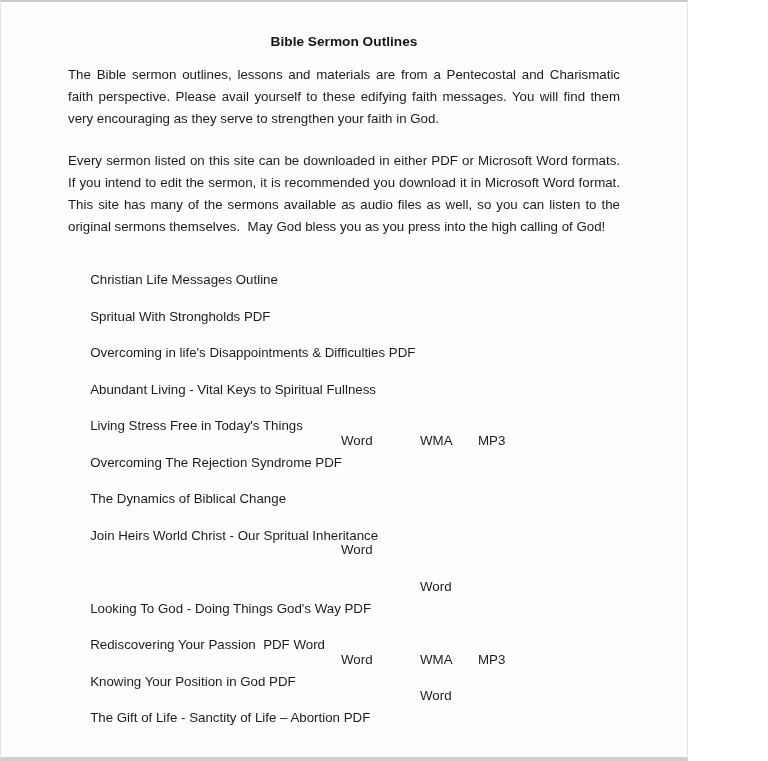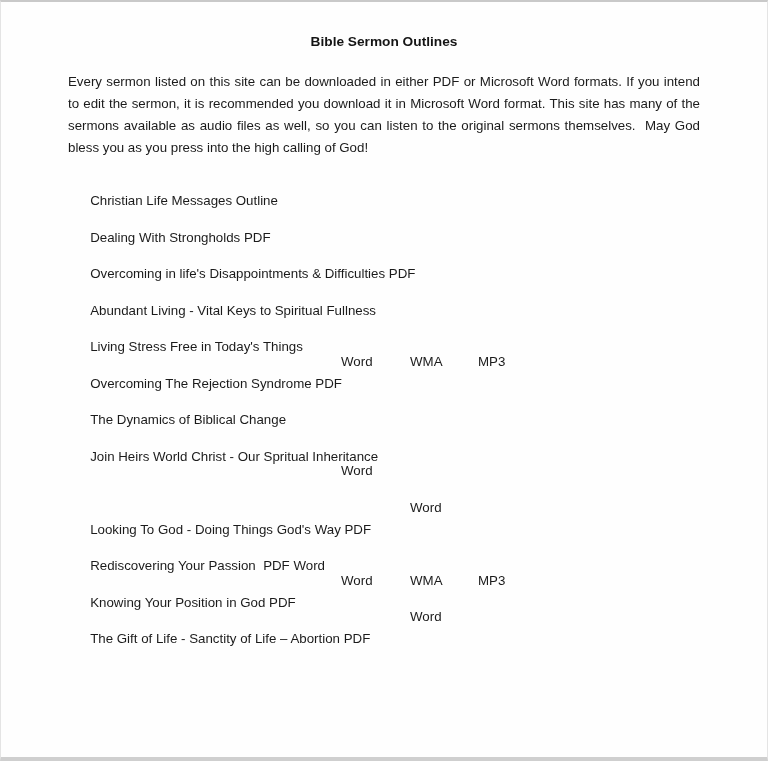--- a/index.html
+++ b/index.html
@@ -2,21 +2,21 @@
 <html><head>
 <meta charset="utf-8">
 <style>
   html, body {
     margin: 0;
     padding: 0;
     background: #ffffff;
   }
   .page {
     position: relative;
-    width: 768px;
+    width: 688px;
     height: 761px;
     box-sizing: border-box;
     background: #fefefe;
     border-top: 2px solid #c9c9c9;
     border-left: 1px solid #e4e4e4;
     border-right: 1px solid #e4e4e4;
     border-bottom: 4px solid #cfcfcf;
     padding: 31px 67px 0 67px;
     font-family: "Liberation Sans", "DejaVu Sans", sans-serif;
     font-size: 13.3px;
@@ -53,42 +53,43 @@
   .row-text {
     display: inline-block;
     cursor: pointer;
   }
   .fmt {
     position: absolute;
     top: 0;
     cursor: pointer;
   }
   .fmt.tabA { left: 273px; }
-  .fmt.tabB { left: 342px; }
+  .fmt.tabB { left: 352px; }
   .fmt.tabC { left: 410px; }
 </style>
 </head>
 <body>
 
 <div class="page">
 
   <div class="doc-title">Bible Sermon Outlines</div>
 
+  <div class="para">The Bible sermon outlines, lessons and materials are from a Pentecostal and Charismatic faith perspective. Please avail yourself to these edifying faith messages. You will find them very encouraging as they serve to strengthen your faith in God.</div>
 
   <div class="para second">Every sermon listed on this site can be downloaded in either PDF or Microsoft Word formats. If you intend to edit the sermon, it is recommended you download it in Microsoft Word format. This site has many of the sermons available as audio files as well, so you can listen to the original sermons themselves.  May God bless you as you press into the high calling of God!</div>
 
   <div class="sermon-list">
 
 
     <div class="row">
       <span class="row-text">Christian Life Messages Outline</span>
     </div>
 
     <div class="row">
-      <span class="row-text">Dealing With Strongholds PDF</span>
+      <span class="row-text">Spritual With Strongholds PDF</span>
     </div>
 
     <div class="row">
       <span class="row-text">Overcoming in life's Disappointments &amp; Difficulties PDF</span>
     </div>
 
     <div class="row">
       <span class="row-text">Abundant Living - Vital Keys to Spiritual Fullness</span>
     </div>
 

